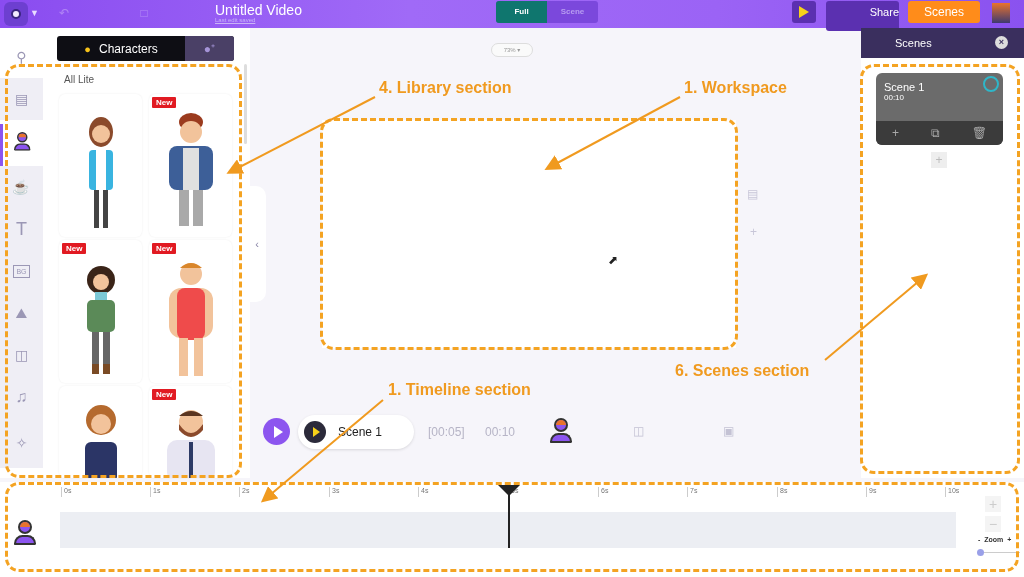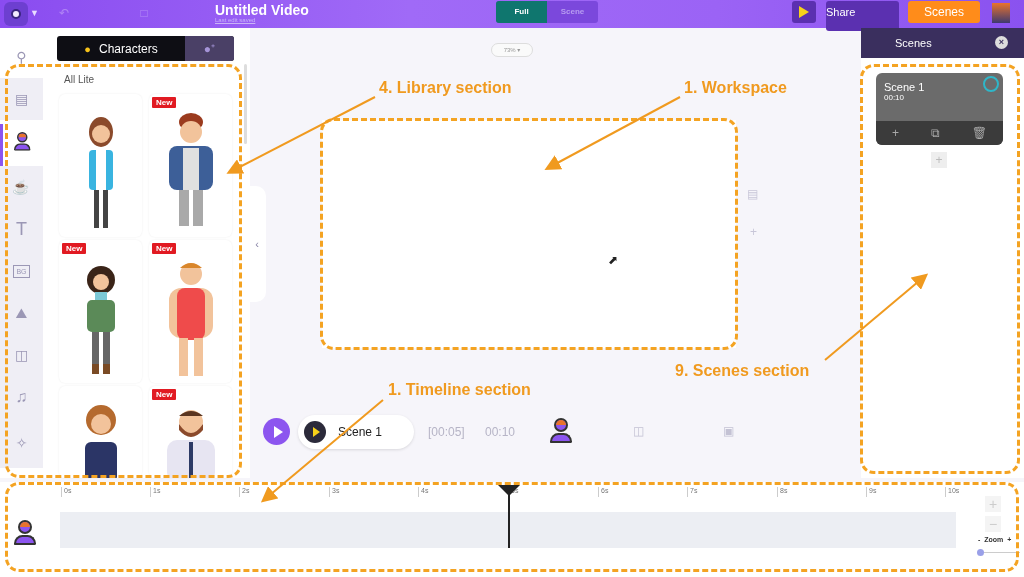--- a/index.html
+++ b/index.html
@@ -2,28 +2,28 @@
 <html><head>
 <meta charset="utf-8">
 <style>
 *{box-sizing:border-box;margin:0;padding:0}
 body{width:1024px;height:577px;overflow:hidden;background:#f6f5fa;font-family:"Liberation Sans",sans-serif;position:relative}
 .topbar{position:absolute;left:0;top:0;width:1024px;height:28px;background:linear-gradient(90deg,#8a4cf0,#a06af7 40%,#9b63f5 70%,#8a52ef);}
 .logo{position:absolute;left:4px;top:2px;width:24px;height:24px;border-radius:6px;background:#6d3fd0;display:flex;align-items:center;justify-content:center}
 .logo .eye{width:10px;height:10px;border-radius:50%;background:#f3e9ff;border:2px solid #3b2480}
 .logo-chev{position:absolute;left:30px;top:8px;color:#e9dcff;font-size:9px}
 .tb-ghost{position:absolute;top:3px;width:20px;height:20px;color:rgba(255,255,255,.3);font-size:12px;text-align:center;line-height:20px}
-.title{position:absolute;left:215px;top:2px;color:#fff;font-weight:bold;font-size:14px}
+.title{position:absolute;left:215px;top:2px;color:#fff;font-weight:normal;font-size:14px}
 .subtitle{position:absolute;left:215px;top:17px;color:#c9b4f7;font-size:6px;text-decoration:underline}
 .mode{position:absolute;left:496px;top:1px;width:102px;height:22px;border-radius:3px;background:#7b48dc;display:flex;overflow:hidden}
 .mode div{flex:1;font-size:8px;text-align:center;line-height:22px;color:#b79cf0;font-weight:bold}
 .mode .on{background:#0f766e;color:#fff}
 .playtop{position:absolute;left:792px;top:1px;width:24px;height:22px;border-radius:3px;background:#5b30b0;display:flex;align-items:center;justify-content:center}
 .tri{width:0;height:0;border-left:10px solid #f7d21a;border-top:6px solid transparent;border-bottom:6px solid transparent}
-.share{position:absolute;left:826px;top:1px;width:73px;height:30px;border-radius:3px;background:#5b30b0;color:#fff;font-size:11px;text-align:left;line-height:22px}
+.share{position:absolute;left:826px;top:1px;width:73px;height:30px;border-radius:3px;background:#5b30b0;color:#fff;font-size:11px;text-align:right;line-height:22px}
 .publish{position:absolute;left:908px;top:1px;width:72px;height:22px;border-radius:3px;background:#ff8c1a;color:#fff;font-size:12px;text-align:center;line-height:22px}
 .avatar-top{position:absolute;left:992px;top:3px;width:18px;height:20px;background:linear-gradient(#e8732c,#3e3a70)}
 .railbg{position:absolute;left:0;top:28px;width:43px;height:450px;background:#fff}
 .rail-ic{position:absolute;left:0;width:43px;height:42px;display:flex;align-items:center;justify-content:center;color:#9b97b5;font-size:14px;background:#efeef5}
 .rail-ic.active{background:#fff;border-left:3px solid #8c55ef}
 .libpanel{position:absolute;left:43px;top:28px;width:207px;height:450px;background:#fff}
 .libtabs{position:absolute;left:57px;top:36px;width:177px;height:25px;border-radius:3px;background:#0e0e14;display:flex;overflow:hidden}
 .libtab{display:flex;align-items:center;justify-content:center;color:#fff;font-size:12px;gap:8px}
 .libtab.t1{width:128px}
 .libtab.t2{flex:1;background:#4a4066;color:#a594d8}
@@ -287,14 +287,14 @@
         <path d="M0,0 L8,4 L0,8Z" fill="#f09a1f"></path>
       </marker>
     </defs>
   <line x1="375" y1="97" x2="230" y2="172" stroke="#f09a1f" stroke-width="2" marker-end="url(#ah)"></line>
   <line x1="680" y1="97" x2="548" y2="168" stroke="#f09a1f" stroke-width="2" marker-end="url(#ah)"></line>
   <line x1="825" y1="360" x2="925" y2="276" stroke="#f09a1f" stroke-width="2" marker-end="url(#ah)"></line>
   <line x1="383" y1="400" x2="264" y2="500" stroke="#f09a1f" stroke-width="2" marker-end="url(#ah)"></line>
 </svg>
 <div class="ann" style="left:379px;top:79px">4. Library section</div>
 <div class="ann" style="left:684px;top:79px">1. Workspace</div>
-<div class="ann" style="left:675px;top:362px">9. Scenes section</div>
+<div class="ann" style="left:675px;top:362px">6. Scenes section</div>
 <div class="ann" style="left:388px;top:381px">1. Timeline section</div>
 
 </body></html>

